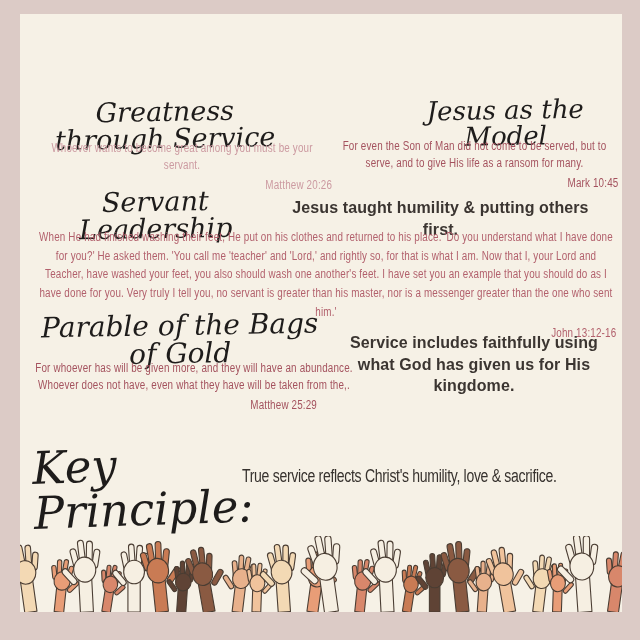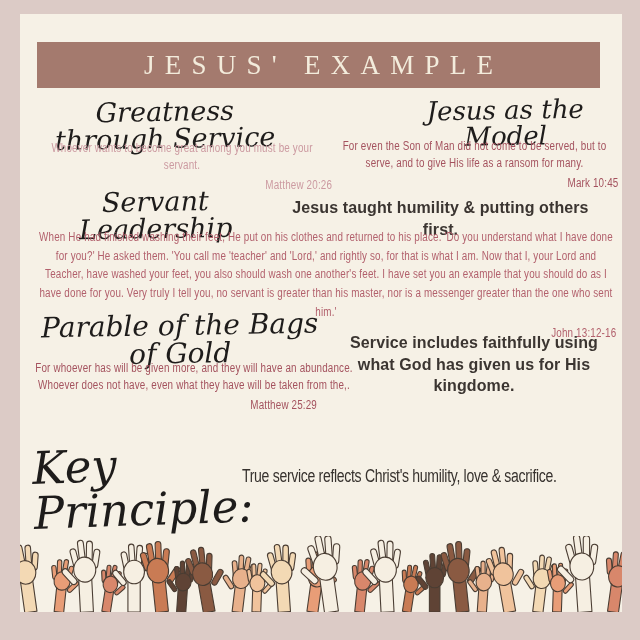--- a/index.html
+++ b/index.html
@@ -37,23 +37,20 @@
   .key-text{position:absolute;left:222px;top:452px;width:500px;font-size:18px;color:#37322e;
     letter-spacing:-0.4px;transform:scaleX(0.78);transform-origin:left top;white-space:nowrap;
     font-family:"Liberation Sans",sans-serif;font-weight:400;}
   .hands{position:absolute;left:0;bottom:0;width:100%;height:76px;display:block;}
 </style>
 </head>
 <body>
 
 <div class="panel">
 
-  <div class="title-bar">
-    <h1>JESUS' EXAMPLE</h1>
-  </div>
 
   <div class="script-h h-greatness">Greatness through Service</div>
   <div class="cond verse1">
     <span>Whoever wants to become great among you must be your servant.</span>
     <span class="ref ref-pink">Matthew 20:26</span>
   </div>
 
   <div class="script-h h-model">Jesus as the Model</div>
   <div class="cond verse2">
     <span>For even the Son of Man did not come to be served, but to serve, and to give His life as a ransom for many.</span>

